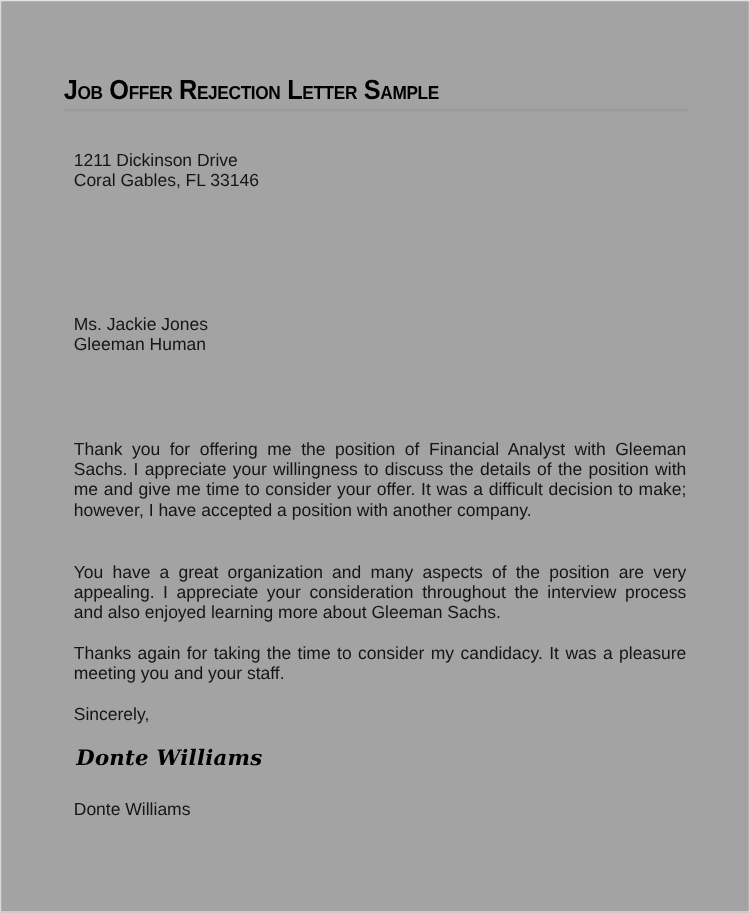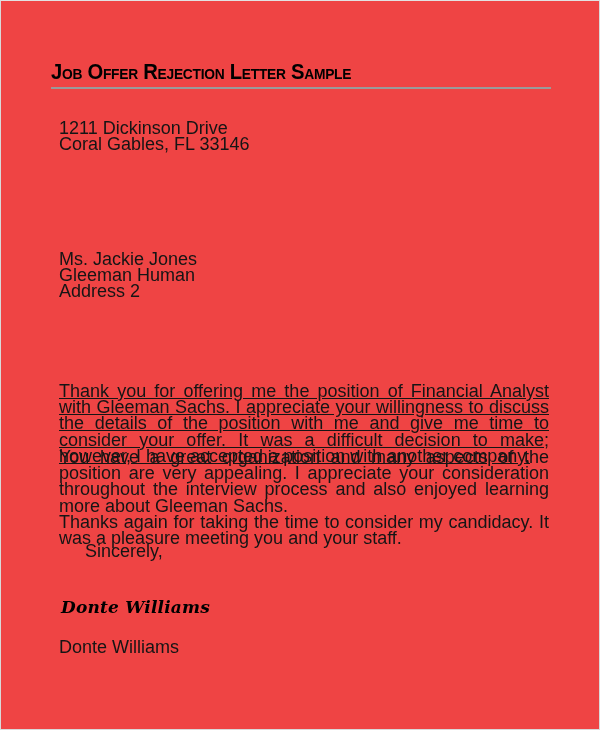--- a/index.html
+++ b/index.html
@@ -5,37 +5,37 @@
   html, body { margin: 0; padding: 0; }
   body {
     width: 600px; height: 730px; background: #ffffff;
     position: relative; overflow: hidden;
     font-family: "Liberation Sans", sans-serif;
     color: #111111;
   }
   .page {
     position: absolute; left: 0; top: 0; width: 598px; height: 728px;
     border: 1px solid #d9d9d9; border-top-color: #e2e2e2;
-    background: #ef4444;
+    background: #a3a3a3;
   }
   .title {
     position: absolute; left: 50px; top: 58px;
     font-family: "Liberation Sans", sans-serif;
     font-weight: bold; font-size: 22px; letter-spacing: -0.3px;
     font-variant: small-caps; color: #000;
     transform: scaleX(0.92); transform-origin: left center;
     white-space: nowrap;
   }
   .rule {
     position: absolute; left: 50px; top: 86px; width: 500px; height: 2px;
     background: #9a9a9a;
   }
   .block {
     position: absolute; left: 58px; width: 490px;
-    font-size: 18px; line-height: 16.2px; color: #151515;
+    font-size: 14px; line-height: 16.2px; color: #151515;
   }
   .line { display: block; white-space: nowrap; }
   .para {
     text-align: justify; text-align-last: left;
   }
   .sig {
     position: absolute; left: 60px; top: 596px;
     font-family: "DejaVu Serif", serif; font-style: italic; font-weight: bold;
     font-size: 17px; color: #000; letter-spacing: 0.2px;
   }
@@ -49,29 +49,28 @@
 
   <div class="block" style="top:119px;">
     <span class="line">1211 Dickinson Drive</span>
     <span class="line">Coral Gables, FL 33146</span>
   </div>
 
 
   <div class="block" style="top:250px;">
     <span class="line">Ms. Jackie Jones</span>
     <span class="line">Gleeman Human</span>
-    <span class="line">Address 2</span>
   </div>
 
 
-  <div class="block para" style="top:382px;text-decoration:underline;">Thank you for offering me the position of Financial Analyst with Gleeman Sachs. I appreciate your willingness to discuss the details of the position with me and give me time to consider your offer. It was a difficult decision to make; however, I have accepted a position with another company.</div>
+  <div class="block para" style="top:350px;">Thank you for offering me the position of Financial Analyst with Gleeman Sachs. I appreciate your willingness to discuss the details of the position with me and give me time to consider your offer. It was a difficult decision to make; however, I have accepted a position with another company.</div>
   <div class="block para" style="top:513px;">Thanks again for taking the time to consider my candidacy. It was a pleasure meeting you and your staff.</div>
   <div class="block para" style="top:448px;">You have a great organization and many aspects of the position are very appealing. I appreciate your consideration throughout the interview process and also enjoyed learning more about Gleeman Sachs.</div>
 
-  <div class="block" style="top:542px;margin-left:26px;">
+  <div class="block" style="top:562px;">
     <span class="line">Sincerely,</span>
   </div>
 
   <div class="sig">Donte Williams</div>
 
   <div class="block" style="top:638px;">
     <span class="line">Donte Williams</span>
   </div>
 </div>
 

